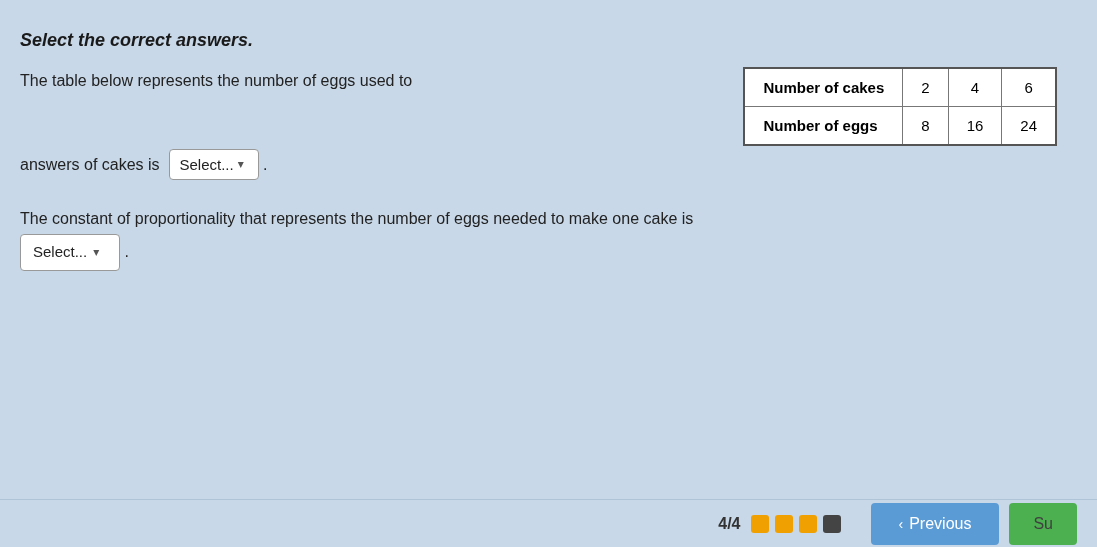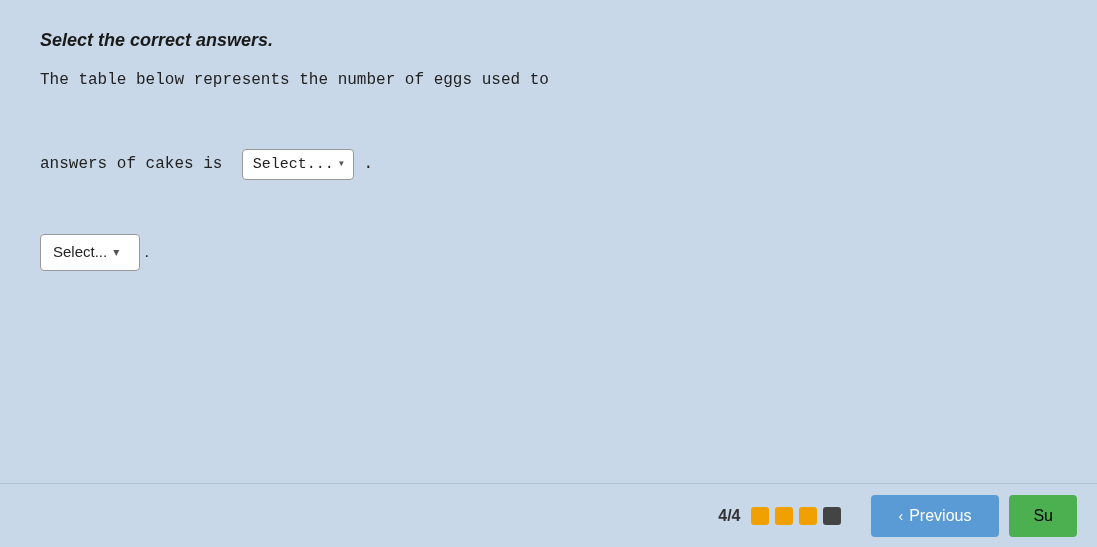--- a/index.html
+++ b/index.html
@@ -10,39 +10,38 @@
       width: 1097px;
       height: 547px;
       overflow: hidden;
       position: relative;
       display: flex;
       flex-direction: column;
     }
 
     .main-content {
       flex: 1;
-      padding: 30px 40px 20px 40px;
+      padding: 30px 40px 20px 20px;
       display: flex;
       flex-direction: column;
       gap: 0;
     }
 
     .question-title {
       font-size: 18px;
       font-weight: bold;
       font-style: italic;
       color: #1a1a1a;
       margin-bottom: 16px;
     }
 
     .question-body {
       display: flex;
       align-items: flex-start;
       gap: 60px;
-      font-family: Liberation Mono, monospace;
     }
 
     .question-text-section {
       flex: 1;
       font-size: 16px;
       color: #222;
       line-height: 1.7;
     }
 
     .inline-select {
@@ -107,21 +106,21 @@
       gap: 6px;
       min-width: 100px;
     }
 
     .select-block .chevron {
       font-size: 12px;
       color: #555;
     }
 
     .footer {
-      height: 64px;
+      height: 48px;
       background: #c8d8e8;
       display: flex;
       align-items: center;
       justify-content: flex-end;
       padding: 0 20px 0 0;
       gap: 10px;
       border-top: 1px solid #b0c4d8;
     }
 
     .pagination {
@@ -166,21 +165,21 @@
       font-size: 16px;
       cursor: pointer;
       display: flex;
       align-items: center;
       gap: 6px;
       height: 42px;
     }
 
     .btn-submit {
       background: #4caf50;
-      color: #000000;
+      color: #404040;
       border: none;
       border-radius: 4px;
       padding: 10px 24px;
       font-size: 16px;
       cursor: pointer;
       height: 42px;
     }
 
     .chevron-left {
       font-size: 14px;
@@ -200,24 +199,42 @@
         <br>
         <span>answers of cakes is</span>&nbsp;
         <span class="inline-select">
           <span>Select...</span>
           <span class="chevron">▾</span>
         </span>
         <span> .</span>
       </div>
     </div>
 
+    <div class="table-section">
+      <table class="data-table">
+        <tbody>
+            <tr>
+          <th>Number of cakes</th>
+          <td>2</td>
+          <td>4</td>
+          <td>6</td>
+        </tr>
+        <tr>
+          <th>Number of eggs</th>
+          <td>8</td>
+          <td>16</td>
+          <td>24</td>
+        </tr>
+      </tbody>
+        </table>
+    </div>
   </div>
 
   <div class="proportionality-section">
-    <br>
+    <span>The constant of proportionality that represents the number of eggs needed to make one cake is</span><br>
     <span class="select-block">
       <span>Select...</span>
       <span class="chevron">▾</span>
     </span>
     <span> .</span>
   </div>
 </div>
 
 <div class="footer">
   <div class="pagination">

